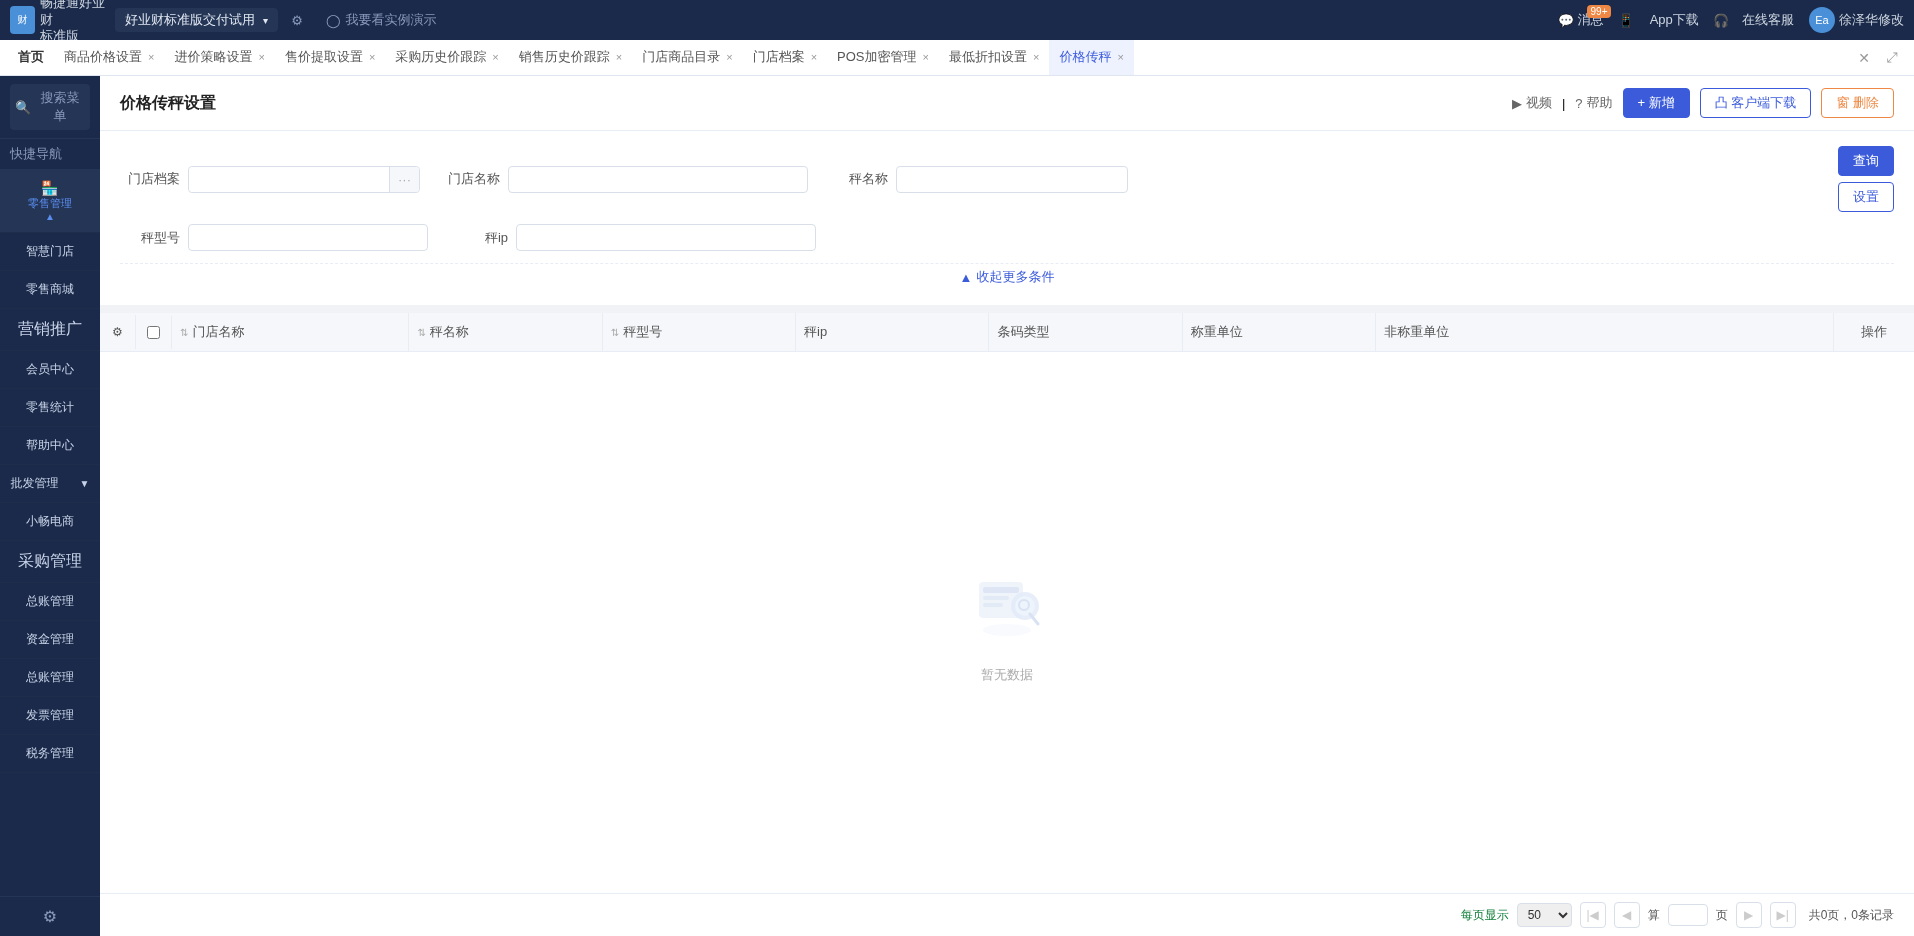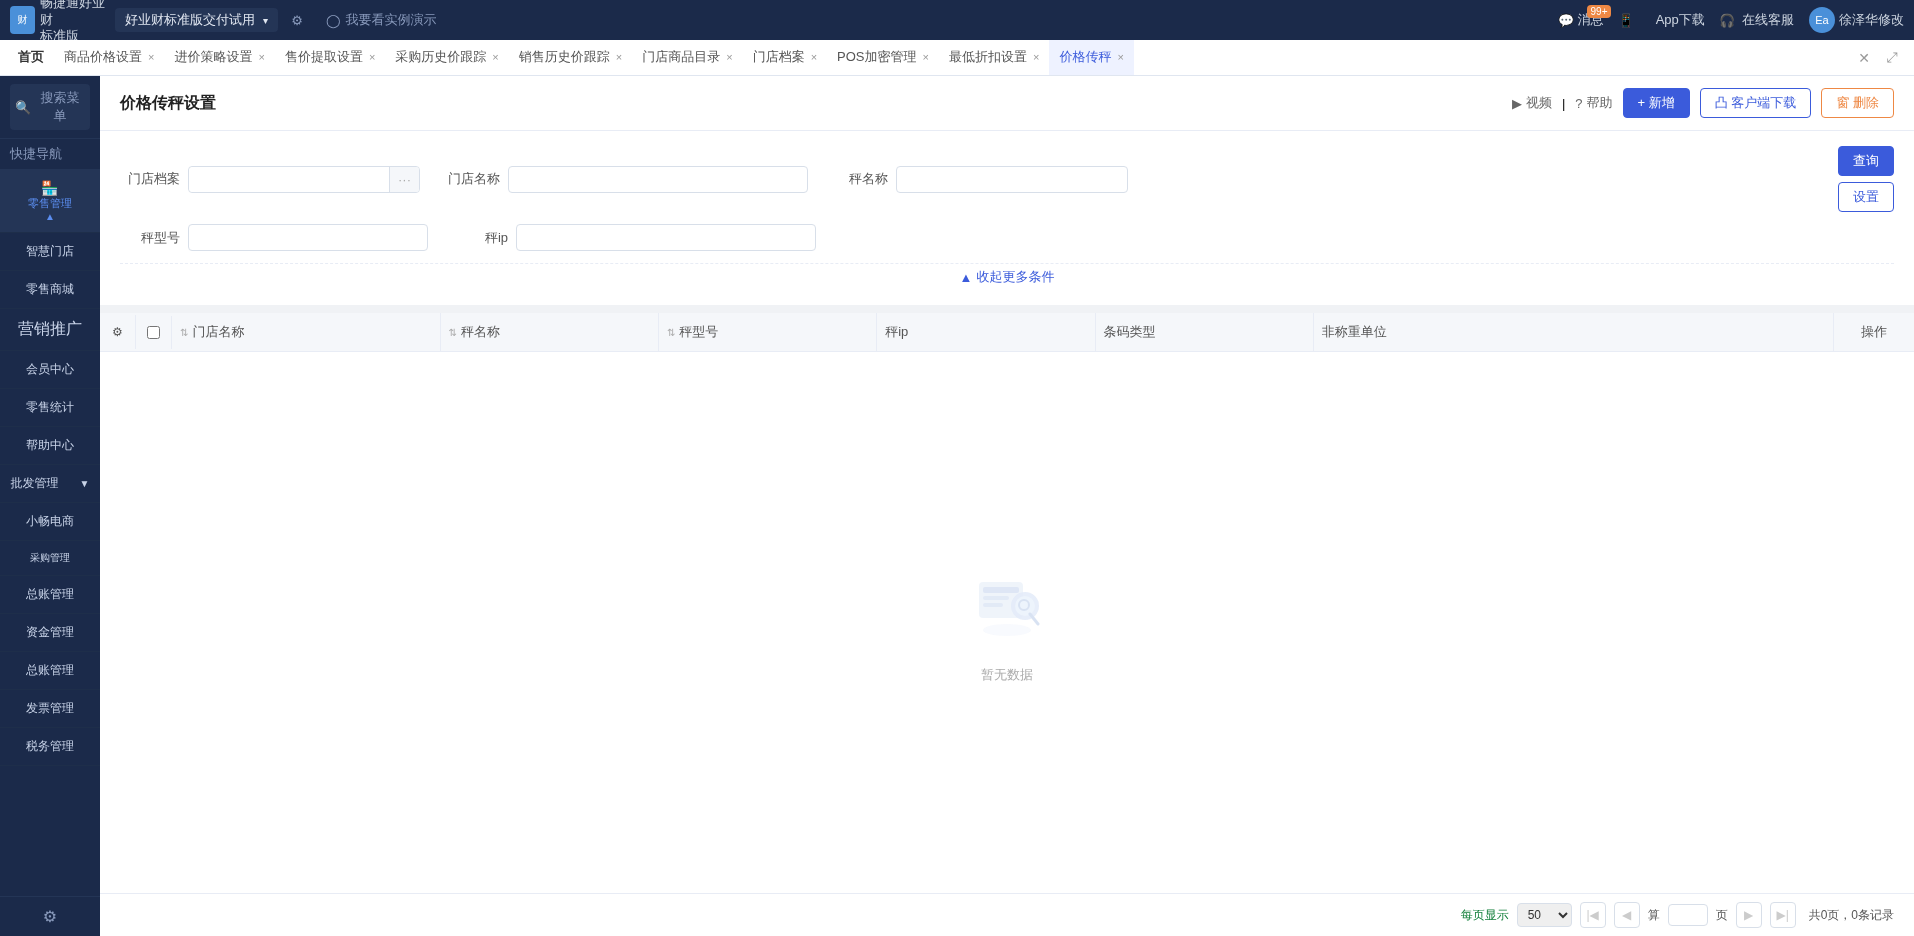--- a/index.html
+++ b/index.html
@@ -132,25 +132,25 @@
     <span>我要看实例演示</span>
   </div>
   <div class="top-bar-right">
     <div class="top-bar-right-item">
       <span>💬</span>
       <span style="margin-left:3px;">消息</span>
       <span class="badge">99+</span>
     </div>
     <div class="top-bar-right-item">
       <span>📱</span>
-      <span style="margin-left:21px;">App下载</span>
+      <span style="margin-left:15px;">App下载</span>
     </div>
     <div class="top-bar-right-item">
       <span>🎧</span>
-      <span style="margin-left:6px;">在线客服</span>
+      <span style="margin-left:12px;">在线客服</span>
     </div>
     <div class="top-bar-right-item">
       <div class="avatar-circle">Ea</div>
       <span>徐泽华修改</span>
     </div>
   </div>
 </div>
 
 <div class="nav-tabs-bar">
   <div class="nav-tab home">
@@ -238,21 +238,21 @@
       <span style="font-size:12px;">帮助中心</span>
     </div>
     <div class="sidebar-item" style="flex-direction:row;justify-content:center;gap:21px;">
       <span style="font-size:12px;">批发管理</span>
       <span style="font-size:10px;">▼</span>
     </div>
     <div class="sidebar-item">
       <span style="font-size:12px;">小畅电商</span>
     </div>
     <div class="sidebar-item">
-      <span style="font-size:10px;">采购管理</span>
+      <span style="font-size:16px;">采购管理</span>
     </div>
     <div class="sidebar-item">
       <span style="font-size:12px;">总账管理</span>
     </div>
     <div class="sidebar-item">
       <span style="font-size:12px;">资金管理</span>
     </div>
     <div class="sidebar-item">
       <span style="font-size:12px;">总账管理</span>
     </div>
@@ -353,20 +353,23 @@
         </div>
         <div class="th-cell th-scale-model">
           <span class="sort-icon">⇅</span>
           <span>秤型号</span>
         </div>
         <div class="th-cell th-scale-ip">
           <span>秤ip</span>
         </div>
         <div class="th-cell th-barcode">
           <span>条码类型</span>
+        </div>
+        <div class="th-cell th-weight-unit">
+          <span>称重单位</span>
         </div>
         <div class="th-cell th-non-weight">
           <span>非称重单位</span>
         </div>
         <div class="th-cell th-operation">
           <span>操作</span>
         </div>
       </div>
 
       <div class="empty-state">

